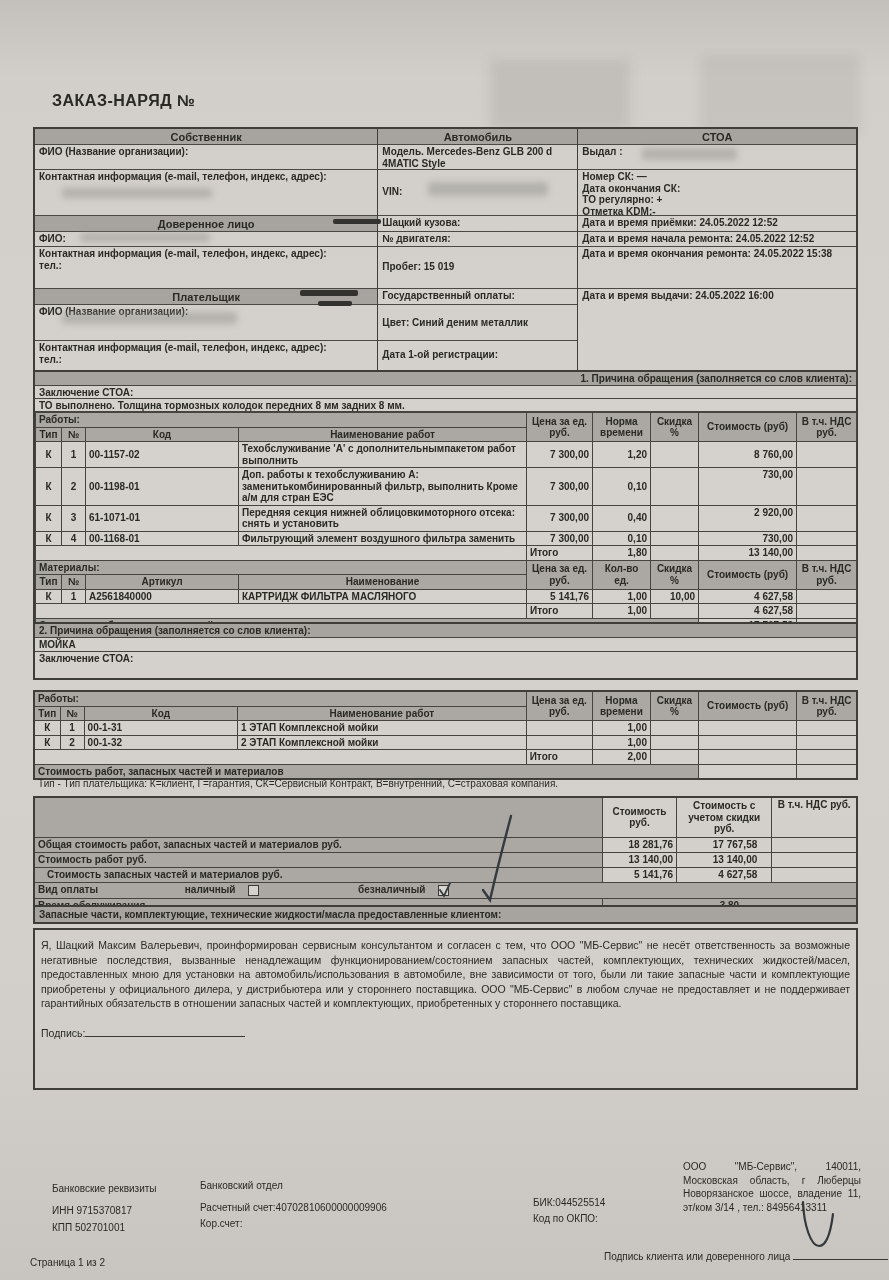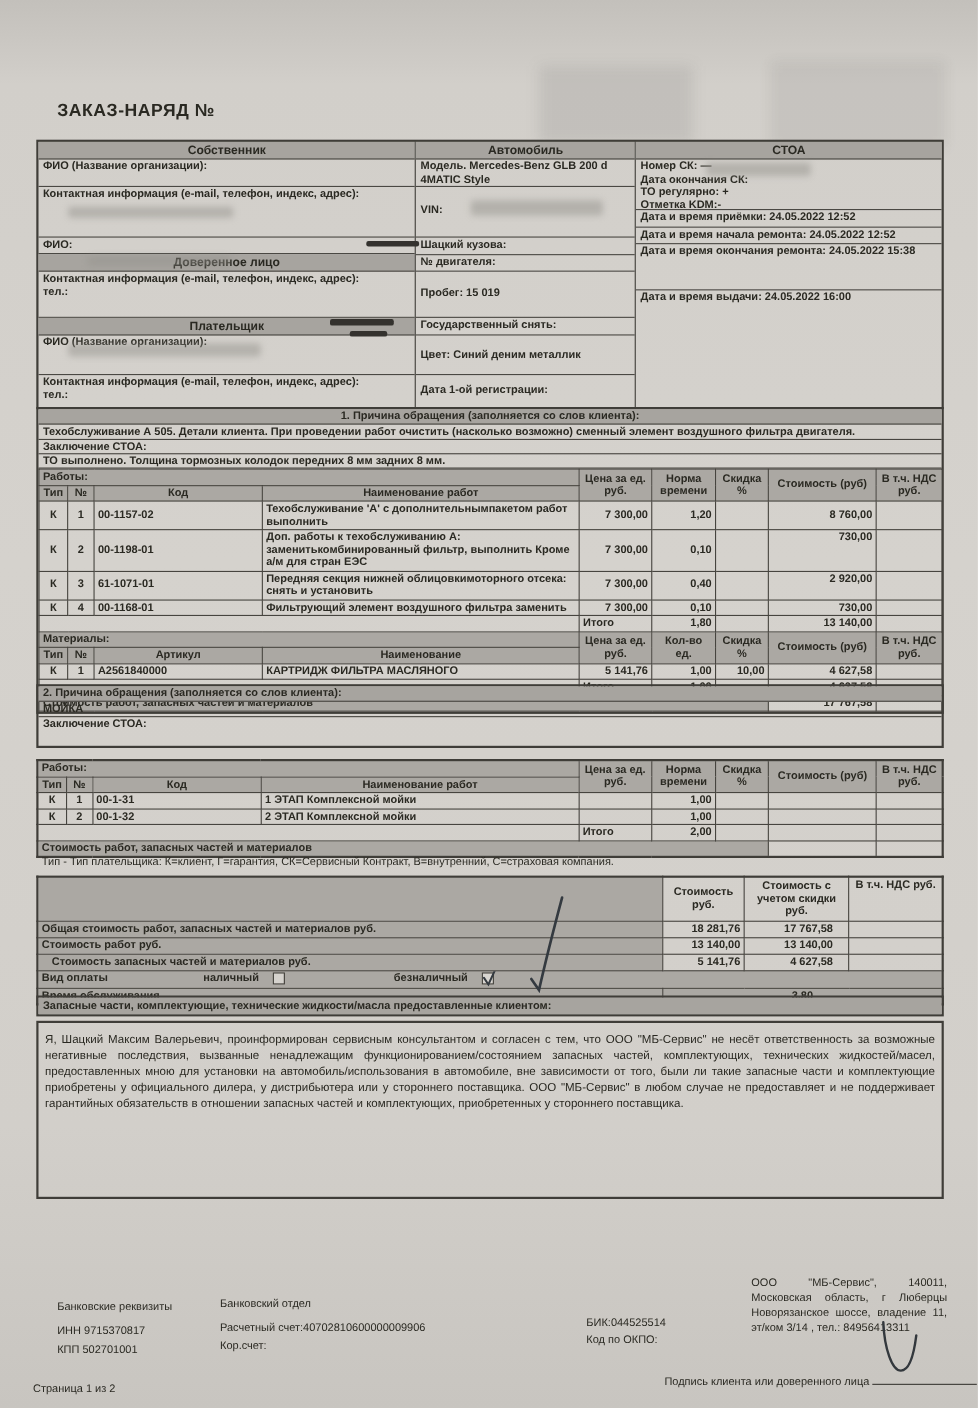--- a/index.html
+++ b/index.html
@@ -43,42 +43,43 @@
   <div class="ghost" style="left:700px;top:55px;width:160px;height:80px;opacity:.8;"></div>
 
   <div class="abs title" style="left:52px;top:92px;">ЗАКАЗ-НАРЯД №</div>
 
   <div class="abs hdrtable" style="left:33px;top:127px;">
 
     <div class="hcol" style="width:344px;">
       <div class="hcell band" style="height:16px;">Собственник</div>
       <div class="hcell" style="height:25px;">ФИО (Название организации):</div>
       <div class="hcell" style="height:46px;">Контактная информация (e-mail, телефон, индекс, адрес):</div>
+      <div class="hcell band" style="height:16px;">Доверенное лицо</div>
       <div class="hcell" style="height:15px;">ФИО:</div>
-      <div class="hcell band" style="height:16px;">Доверенное лицо</div>
       <div class="hcell" style="height:42px;"><span>Контактная информация (e-mail, телефон, индекс, адрес):</span><br><span>тел.:</span></div>
       <div class="hcell band" style="height:16px;">Плательщик</div>
       <div class="hcell" style="height:36px;">ФИО (Название организации):</div>
       <div class="hcell" style="height:29px;"><span>Контактная информация (e-mail, телефон, индекс, адрес):</span><br><span>тел.:</span></div>
     </div>
 
     <div class="hcol" style="width:201px;">
       <div class="hcell band" style="height:16px;">Автомобиль</div>
       <div class="hcell" style="height:25px;">Модель. Mercedes-Benz GLB 200 d 4MATIC Style</div>
       <div class="hcell" style="height:46px;padding-top:16px;">VIN:</div>
       <div class="hcell" style="height:16px;">Шацкий кузова:</div>
       <div class="hcell" style="height:15px;">№ двигателя:</div>
       <div class="hcell" style="height:42px;padding-top:14px;">Пробег: 15 019</div>
-      <div class="hcell" style="height:16px;">Государственный снять:</div>
+      <div class="hcell" style="height:16px;">Государственный оплаты:</div>
       <div class="hcell" style="height:36px;padding-top:12px;">Цвет: Синий деним металлик</div>
       <div class="hcell" style="height:29px;padding-top:8px;">Дата 1-ой регистрации:</div>
     </div>
 
     <div class="hcol" style="width:280px;">
       <div class="hcell band" style="height:16px;">СТОА</div>
+      <div class="hcell" style="height:25px;">Выдал :</div>
       <div class="hcell" style="height:46px;">
         <span>Номер СК: —</span><br>
         <span>Дата окончания СК:</span><br>
         <span>ТО регулярно: +</span><br>
         <span>Отметка KDM:-</span>
       </div>
       <div class="hcell" style="height:16px;">Дата и время  приёмки: 24.05.2022 12:52</div>
       <div class="hcell" style="height:15px;">Дата и время начала ремонта: 24.05.2022 12:52</div>
       <div class="hcell" style="height:42px;">Дата и время окончания ремонта: 24.05.2022 15:38</div>
       <div class="hcell" style="height:38px;">Дата и время выдачи: 24.05.2022 16:00</div>
@@ -88,22 +89,21 @@
   <div class="smudge" style="left:62px;top:188px;width:150px;height:10px;"></div>
   <div class="smudge" style="left:428px;top:182px;width:120px;height:14px;"></div>
   <div class="smudge" style="left:642px;top:148px;width:95px;height:12px;"></div>
   <div class="smudge" style="left:80px;top:233px;width:130px;height:9px;"></div>
   <div class="smudge" style="left:62px;top:312px;width:175px;height:12px;"></div>
   <div class="dash" style="left:333px;top:219px;width:48px;height:5px;"></div>
   <div class="dash" style="left:300px;top:290px;width:58px;height:6px;"></div>
   <div class="dash" style="left:318px;top:301px;width:34px;height:5px;"></div>
 
   <div class="abs secbox" style="left:33px;top:370px;">
-    <div class="secrow band" style="text-align:center;height:14px;line-height:12px;">1. Причина обращения (заполняется со слов клиента):</div>
-    <div class="secrow" style="height:14px;">Техобслуживание А 505. Детали клиента. При проведении работ очистить (насколько возможно) сменный элемент воздушного фильтра двигателя.</div>
+    <div class="secrow band" style="text-align:right;height:14px;line-height:12px;">1. Причина обращения (заполняется со слов клиента):</div>
     <div class="secrow" style="height:13px;">Заключение СТОА:</div>
     <div class="secrow" style="height:13px;">ТО выполнено. Толщина тормозных колодок передних 8 мм задних 8 мм.</div>
     <table class="doc" style="border:none;border-top:1px solid #46443f;width:821px;">
       <colgroup>
           <col style="width:26px">
           <col style="width:24px">
           <col style="width:153px">
           <col style="width:288px">
           <col style="width:66px">
           <col style="width:58px">
@@ -351,20 +351,23 @@
       <path d="M78,8 C70,38 62,70 57,92 L50,82" fill="none" stroke="#343a40" stroke-width="2.4" stroke-linecap="round"></path>
     </svg>
   </div>
 
   <div class="abs secbox" style="left:33px;top:905px;">
     <div class="secrow band" style="text-align:left;height:15px;line-height:13px;">Запасные части, комплектующие, технические жидкости/масла предоставленные клиентом:</div>
   </div>
 
   <div class="abs secbox" style="left:33px;top:928px;height:162px;">
     <div style="padding:8px 6px 0 6px;font-size:10.5px;line-height:14.5px;font-weight:400;text-align:justify;">Я, Шацкий Максим Валерьевич, проинформирован сервисным консультантом и согласен с тем, что ООО "МБ-Сервис" не несёт ответственность за возможные негативные последствия, вызванные ненадлежащим функционированием/состоянием запасных частей, комплектующих, технических жидкостей/масел, предоставленных мною для установки на автомобиль/использования в автомобиле, вне зависимости от того, были ли такие запасные части и комплектующие приобретены у официального дилера, у дистрибьютера или у стороннего поставщика. ООО "МБ-Сервис" в любом случае не предоставляет и не поддерживает гарантийных обязательств в отношении запасных частей и комплектующих, приобретенных у стороннего поставщика.</div>
+    <div style="padding:16px 6px 0 6px;font-size:10.5px;font-weight:400;">
+      <span>Подпись:</span><span class="sigline" style="width:160px;"></span>
+    </div>
   </div>
 
   <div class="abs footer-small" style="left:52px;top:1182px;">Банковские реквизиты</div>
   <div class="abs footer-small" style="left:52px;top:1204px;">ИНН   9715370817</div>
   <div class="abs footer-small" style="left:52px;top:1221px;">КПП   502701001</div>
 
   <div class="abs footer-small" style="left:200px;top:1179px;">Банковский отдел</div>
   <div class="abs footer-small" style="left:200px;top:1201px;">Расчетный счет:40702810600000009906</div>
   <div class="abs footer-small" style="left:200px;top:1217px;">Кор.счет:</div>
 

